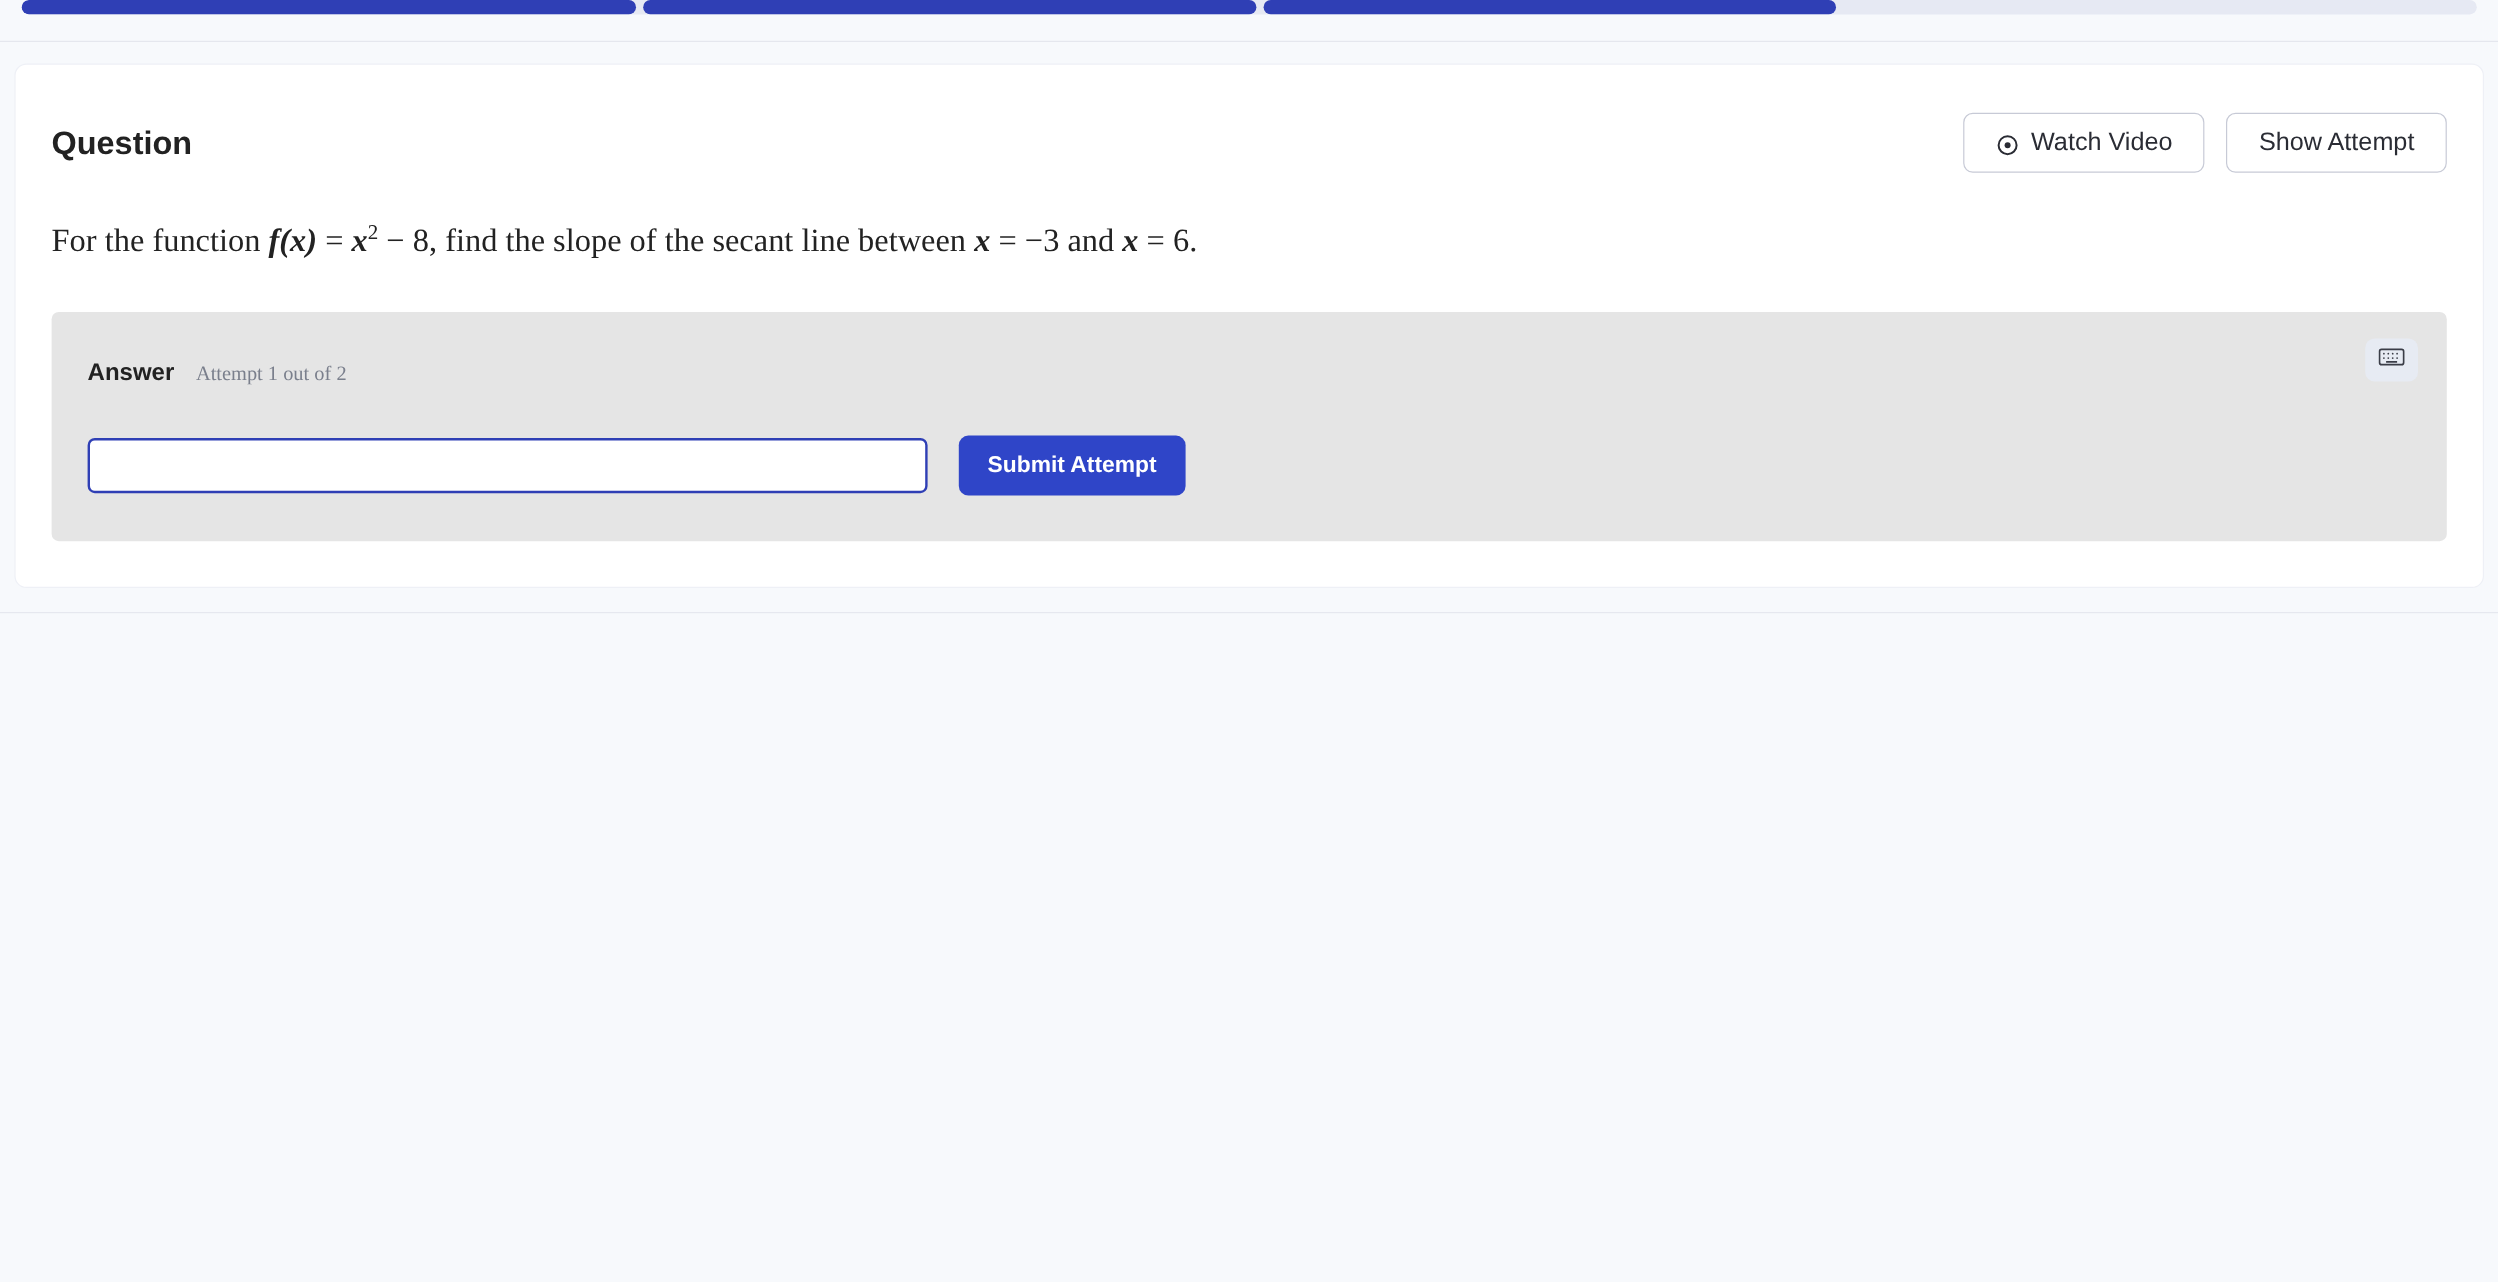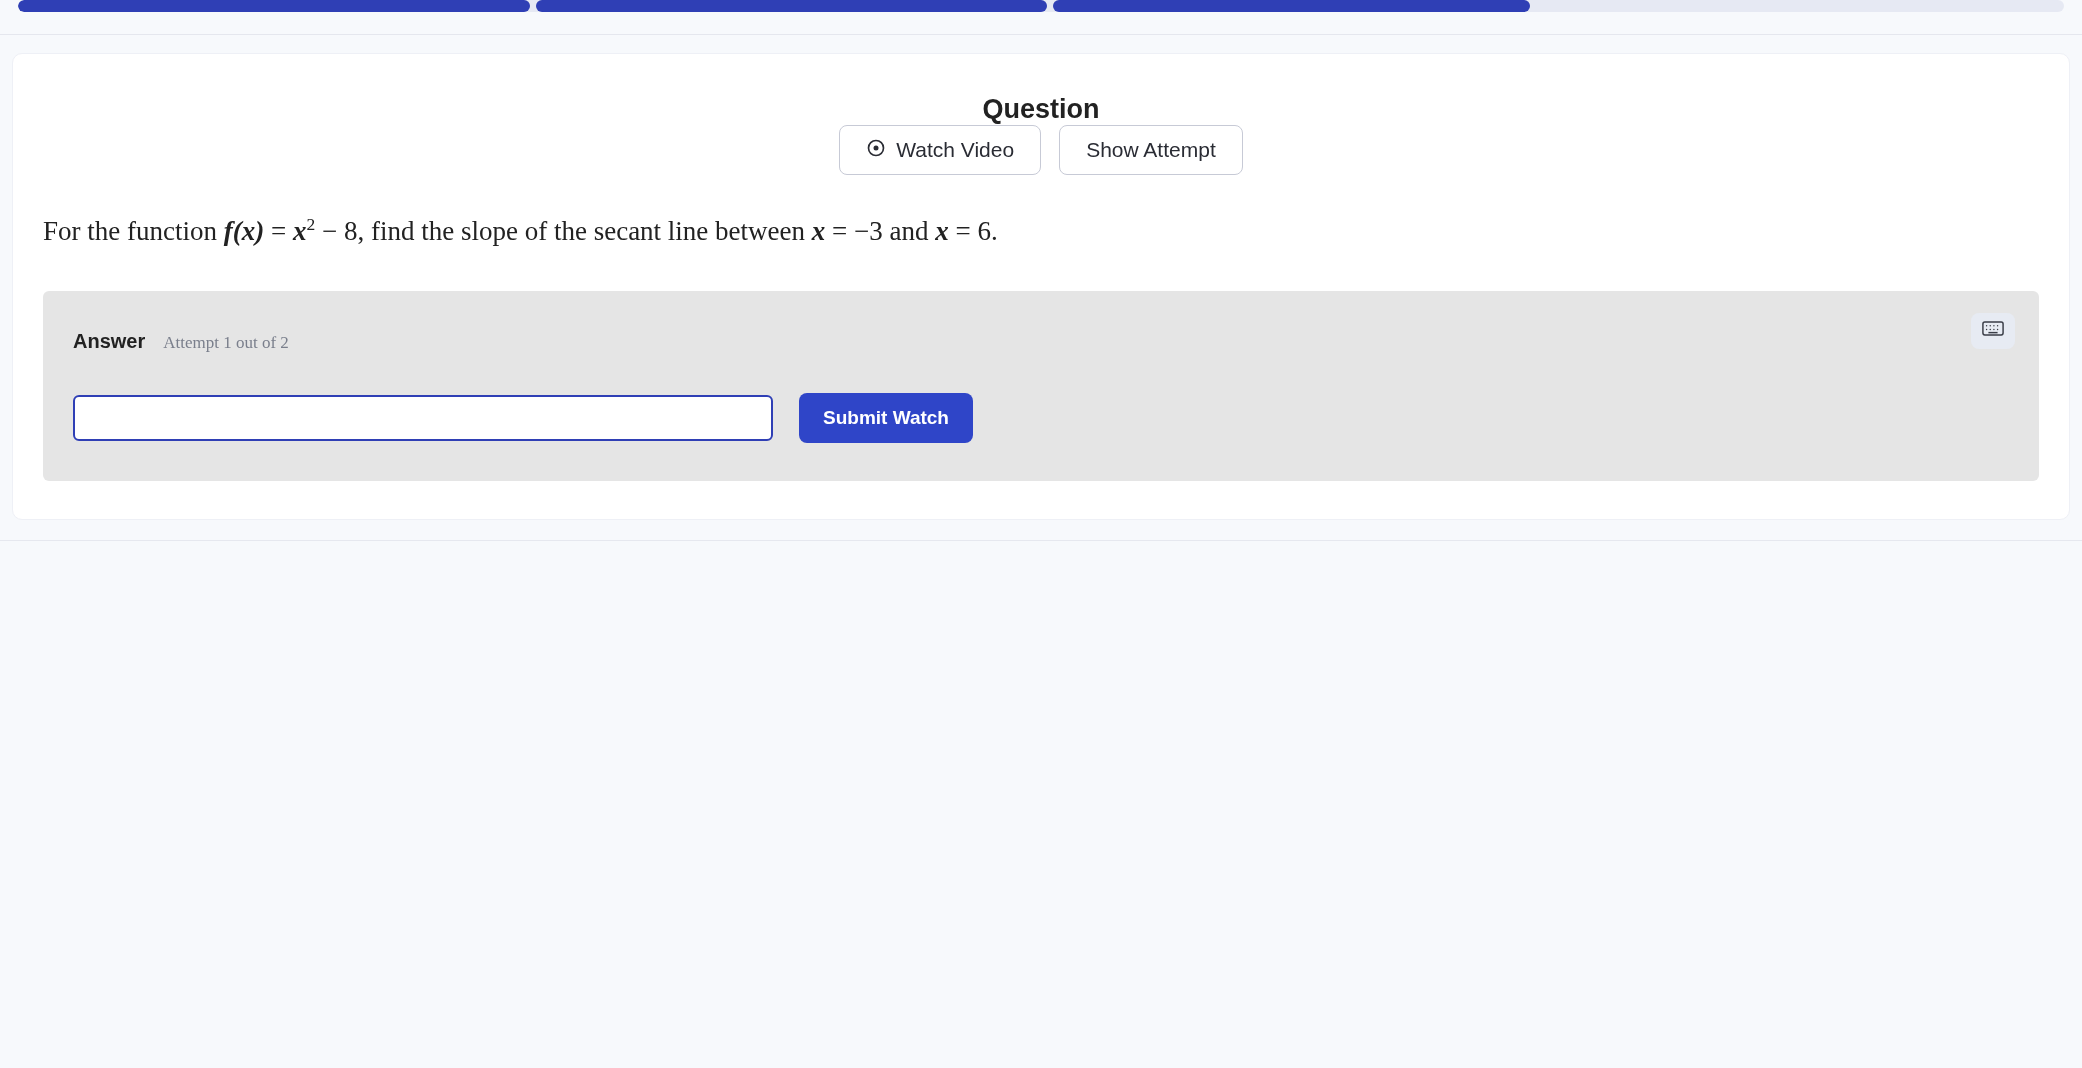--- a/index.html
+++ b/index.html
@@ -55,40 +55,39 @@
     border: 1px solid #eef0f6;
     border-radius: 10px;
     padding: 40px 30px 38px 30px;
   }
 
   .header-row {
     display: flex;
     align-items: center;
     justify-content: space-between;
     margin-bottom: 38px;
-    flex-direction: column;
   }
   .q-title {
     font-size: 27px;
     font-weight: 700;
     color: #222;
   }
   .header-actions {
     display: flex;
     gap: 18px;
   }
   .btn-outline {
     border: 1.5px solid #c7cad6;
     background: #fff;
     color: #2a2c34;
     font-size: 21px;
     padding: 12px 26px;
     border-radius: 8px;
     display: inline-flex;
-    align-items: flex-start;
+    align-items: flex-end;
     gap: 10px;
     cursor: pointer;
     font-family: inherit;
   }
   .btn-outline .icon-circ {
     width: 20px; height: 20px;
     display: inline-flex; align-items: center; justify-content: center;
   }
 
   .question-body {
@@ -231,21 +230,21 @@
             <circle cx="9" cy="9" r="0.8" fill="#3a3d47" stroke="none"></circle>
             <circle cx="13" cy="9" r="0.8" fill="#3a3d47" stroke="none"></circle>
             <circle cx="17" cy="9" r="0.8" fill="#3a3d47" stroke="none"></circle>
             <line x1="7" y1="12.5" x2="17" y2="12.5" stroke-width="1.6"></line>
           </svg>
         </span>
       </div>
 
       <div class="answer-row">
         <input class="answer-input" type="text" value="" style="">
-        <button class="submit-btn">Submit Watch</button>
+        <button class="submit-btn">Submit Attempt</button>
       </div>
     </div>
 
   </div>
 
   <div class="bottom-divider"></div>
 
 </div>
 
 </body></html>

